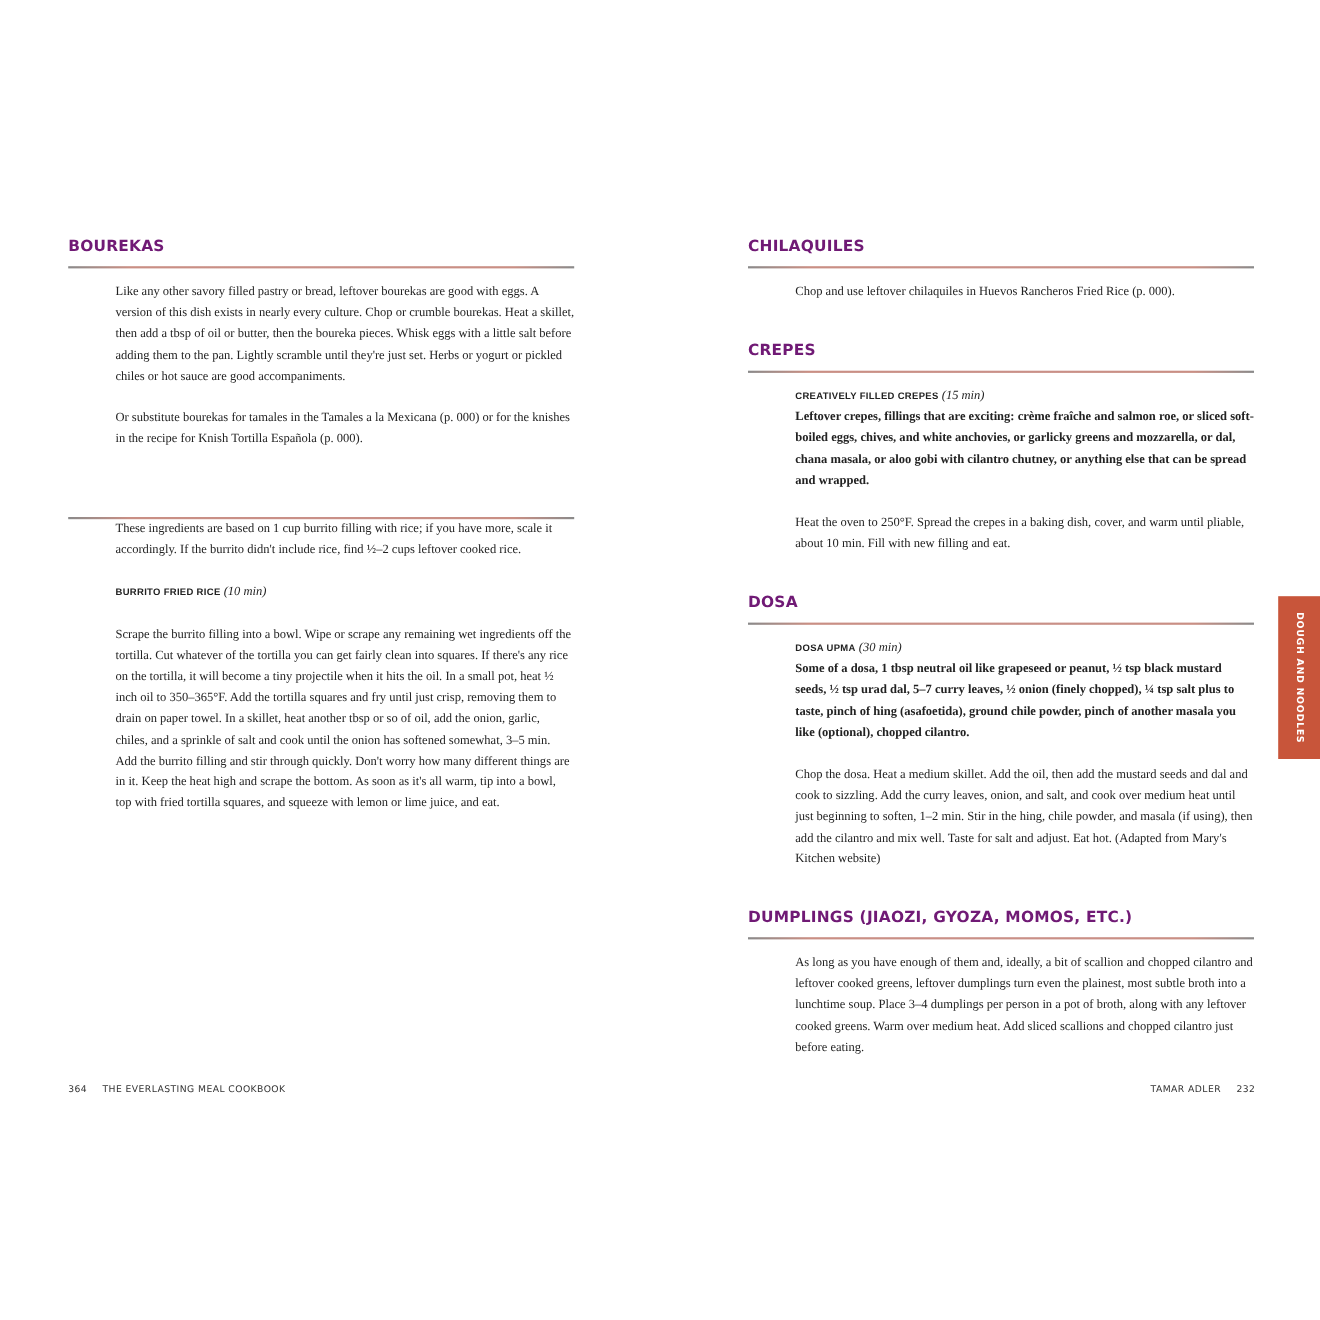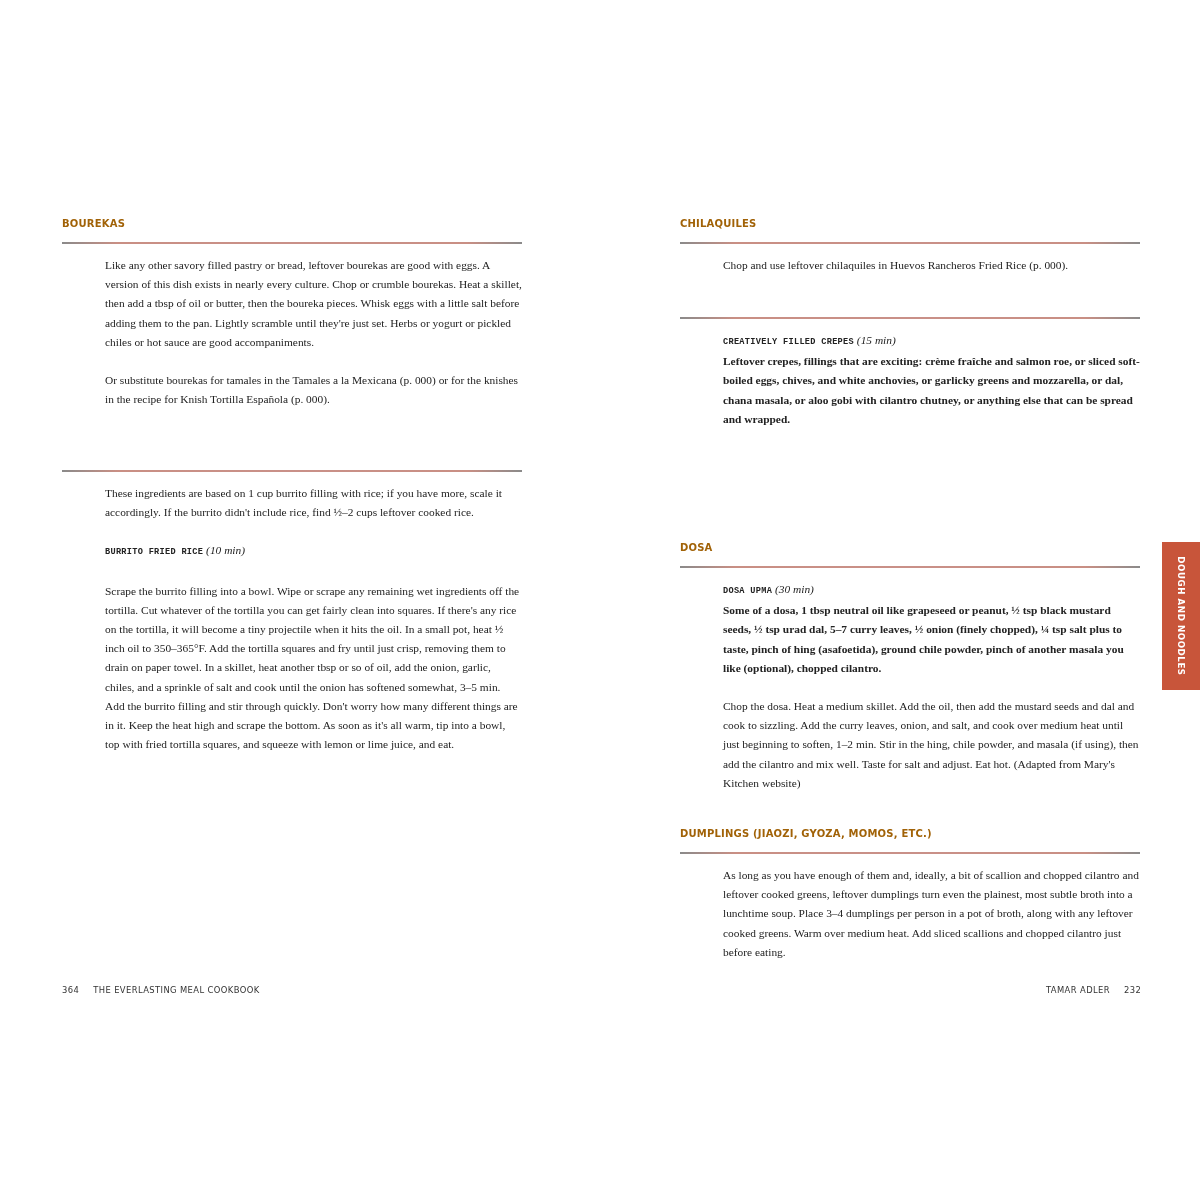--- a/index.html
+++ b/index.html
@@ -2,28 +2,28 @@
 <html><head>
   <meta charset="utf-8">
   <style>
     html, body { margin: 0; padding: 0; background: #ffffff; }
     body { width: 1200px; height: 1200px; position: relative; overflow: hidden;
            font-family: "Liberation Serif", "DejaVu Serif", serif; color: #1a1a1a; }
     .page { position: absolute; top: 0; }
     .page-left { left: 62px; width: 460px; }
     .page-right { left: 680px; width: 460px; }
     .section { position: absolute; left: 0; width: 460px; }
-    .heading { font-family: "DejaVu Sans", "Liberation Sans", sans-serif; font-size: 10px;
-               letter-spacing: 0.2px; color: #a16207; margin: 0; height: 20px; line-height: 20px; }
+    .heading { font-family: "DejaVu Sans", "Liberation Sans", sans-serif; font-size: 14px;
+               letter-spacing: 0.2px; color: #701a75; margin: 0; height: 20px; line-height: 20px; }
     .rule { height: 2px; margin-top: 8px;
             background: linear-gradient(to right, #8a8a8a 0%, #c98f84 12%, #c99088 50%, #c98f84 88%, #8a8a8a 100%); }
     .body { margin-left: 43px; font-size: 11.4px; line-height: 19.2px; color: #222; }
     .body p { margin: 0; }
     .body p + p { margin-top: 19px; }
-    .recipe-title { font-family: Liberation Mono, monospace; font-weight: bold; font-size: 8.6px;
+    .recipe-title { font-family: Liberation Sans, sans-serif; font-weight: bold; font-size: 8.6px;
                     letter-spacing: 0.3px; text-transform: uppercase; text-align: center; }
     .recipe-time { font-style: italic; }
     .ingredients { font-weight: bold; }
     .footer { position: absolute; top: 985px; font-family: "DejaVu Sans", sans-serif;
               font-size: 8.4px; letter-spacing: 0.4px; color: #333; white-space: nowrap; }
     .footer-left { left: 62px; }
     .footer-right { left: 1046px; }
     .footer .num { margin-right: 14px; text-align: center; }
     .footer-right .num { margin-right: 0; margin-left: 14px; }
     .side-tab { position: absolute; left: 1162px; top: 542px; width: 38px; height: 148px;
@@ -42,21 +42,21 @@
     <h2 class="heading">BOUREKAS</h2>
     <div class="rule"></div>
     <div class="body" style="margin-top:12px;">
       <p>Like any other savory filled pastry or bread, leftover bourekas are good with eggs. A version of this dish exists in nearly every culture. Chop or crumble bourekas. Heat a skillet, then add a tbsp of oil or butter, then the boureka pieces. Whisk eggs with a little salt before adding them to the pan. Lightly scramble until they're just set. Herbs or yogurt or pickled chiles or hot sauce are good accompaniments.</p>
       <p>Or substitute bourekas for tamales in the Tamales a la Mexicana (p. 000) or for the knishes in the recipe for Knish Tortilla Española (p. 000).</p>
     </div>
   </div>
 
   <div class="section" style="top:462px;">
     <div class="rule"></div>
-    <div class="body" style="margin-top:12px;">
+    <div class="body" style="">
       <p>These ingredients are based on 1 cup burrito filling with rice; if you have more, scale it accordingly. If the burrito didn't include rice, find ½–2 cups leftover cooked rice.</p>
       <p>
         <span class="recipe-title">BURRITO FRIED RICE</span>
         <span class="recipe-time">(10 min)</span><br>
       </p>
       <p>Scrape the burrito filling into a bowl. Wipe or scrape any remaining wet ingredients off the tortilla. Cut whatever of the tortilla you can get fairly clean into squares. If there's any rice on the tortilla, it will become a tiny projectile when it hits the oil. In a small pot, heat ½ inch oil to 350–365°F. Add the tortilla squares and fry until just crisp, removing them to drain on paper towel. In a skillet, heat another tbsp or so of oil, add the onion, garlic, chiles, and a sprinkle of salt and cook until the onion has softened somewhat, 3–5 min. Add the burrito filling and stir through quickly. Don't worry how many different things are in it. Keep the heat high and scrape the bottom. As soon as it's all warm, tip into a bowl, top with fried tortilla squares, and squeeze with lemon or lime juice, and eat.</p>
     </div>
   </div>
 
 </div>
@@ -69,27 +69,29 @@
 
   <div class="section" style="top:214px;">
     <h2 class="heading">CHILAQUILES</h2>
     <div class="rule"></div>
     <div class="body" style="margin-top:12px;">
       <p>Chop and use leftover chilaquiles in Huevos Rancheros Fried Rice (p. 000).</p>
     </div>
   </div>
 
   <div class="section" style="top:309px;">
+    <h2 class="heading">CREPES</h2>
     <div class="rule"></div>
     <div class="body" style="margin-top:12px;">
       <p>
         <span class="recipe-title">CREATIVELY FILLED CREPES</span>
         <span class="recipe-time">(15 min)</span><br>
         <span class="ingredients">Leftover crepes, fillings that are exciting: crème fraîche and salmon roe, or sliced soft-boiled eggs, chives, and white anchovies, or garlicky greens and mozzarella, or dal, chana masala, or aloo gobi with cilantro chutney, or anything else that can be spread and wrapped.</span>
       </p>
+      <p>Heat the oven to 250°F. Spread the crepes in a baking dish, cover, and warm until pliable, about 10 min. Fill with new filling and eat.</p>
     </div>
   </div>
 
   <div class="section" style="top:538px;">
     <h2 class="heading">DOSA</h2>
     <div class="rule"></div>
     <div class="body" style="margin-top:12px;">
       <p>
         <span class="recipe-title">DOSA UPMA</span>
         <span class="recipe-time">(30 min)</span><br>

